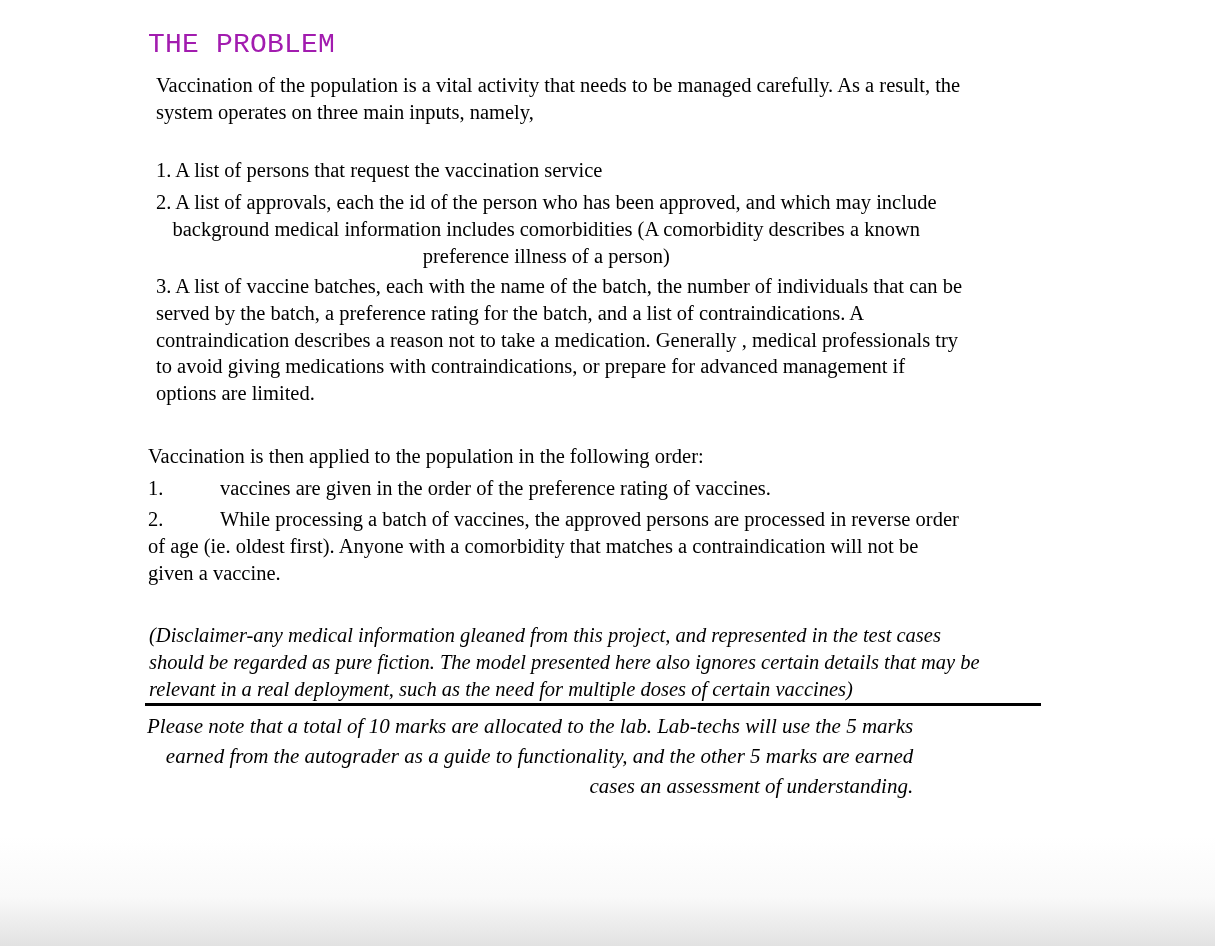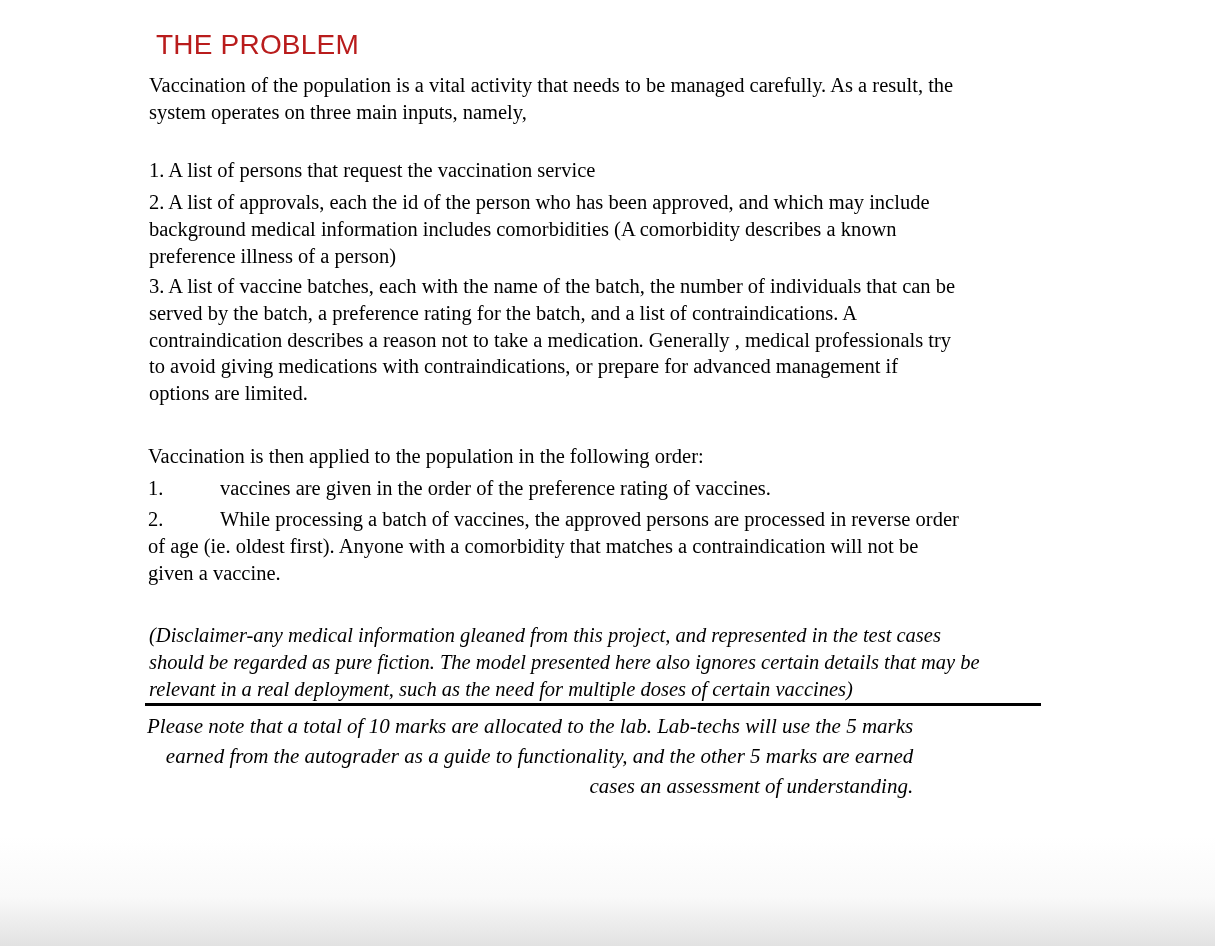--- a/index.html
+++ b/index.html
@@ -23,32 +23,32 @@
       height: 946px;
     }
     .content {
       position: absolute;
       left: 148px;
       top: 0;
       width: 895px;
     }
     .heading {
       position: absolute;
-      left: 8px;
+      left: 0;
       top: 28px;
-      font-family: Liberation Sans, sans-serif;
+      font-family: Liberation Mono, monospace;
       font-size: 28px;
-      color: #b91c1c;
+      color: #a21caf;
       letter-spacing: 0.2px;
       white-space: nowrap;
       line-height: 34px;
     }
     .para {
       position: absolute;
-      left: 1px;
+      left: 8px;
       font-family: "Liberation Serif", serif;
       font-size: 20.5px;
       line-height: 26.8px;
       white-space: nowrap;
     }
     .para .line { display: block; }
     .numbered-tab .num {
       display: inline-block;
       width: 72px;
     }
@@ -101,21 +101,21 @@
 
     <div class="para" style="top:72px;">
       <span class="line">Vaccination of the population is a vital activity that needs to be managed carefully. As a result, the</span>
       <span class="line">system operates on three main inputs, namely,</span>
     </div>
 
     <div class="para" style="top:157px;">
       <span class="line">1.  A list of persons that request the vaccination service</span>
     </div>
 
-    <div class="para" style="top:189px;">
+    <div class="para" style="top:189px;text-align:center;">
       <span class="line">2.  A list of approvals, each the id of the person who has been approved, and which may include</span>
       <span class="line">background medical information includes comorbidities (A comorbidity describes a known</span>
       <span class="line">preference illness of a person)</span>
     </div>
 
     <div class="para" style="top:273px;">
       <span class="line">3. A list of vaccine batches, each with the name of the batch, the number of individuals that can be</span>
       <span class="line">served by the batch, a preference rating for the batch, and a list of contraindications.  A</span>
       <span class="line">contraindication describes a reason not to take a medication. Generally , medical professionals try</span>
       <span class="line">to avoid giving medications with contraindications, or prepare for advanced management if</span>

